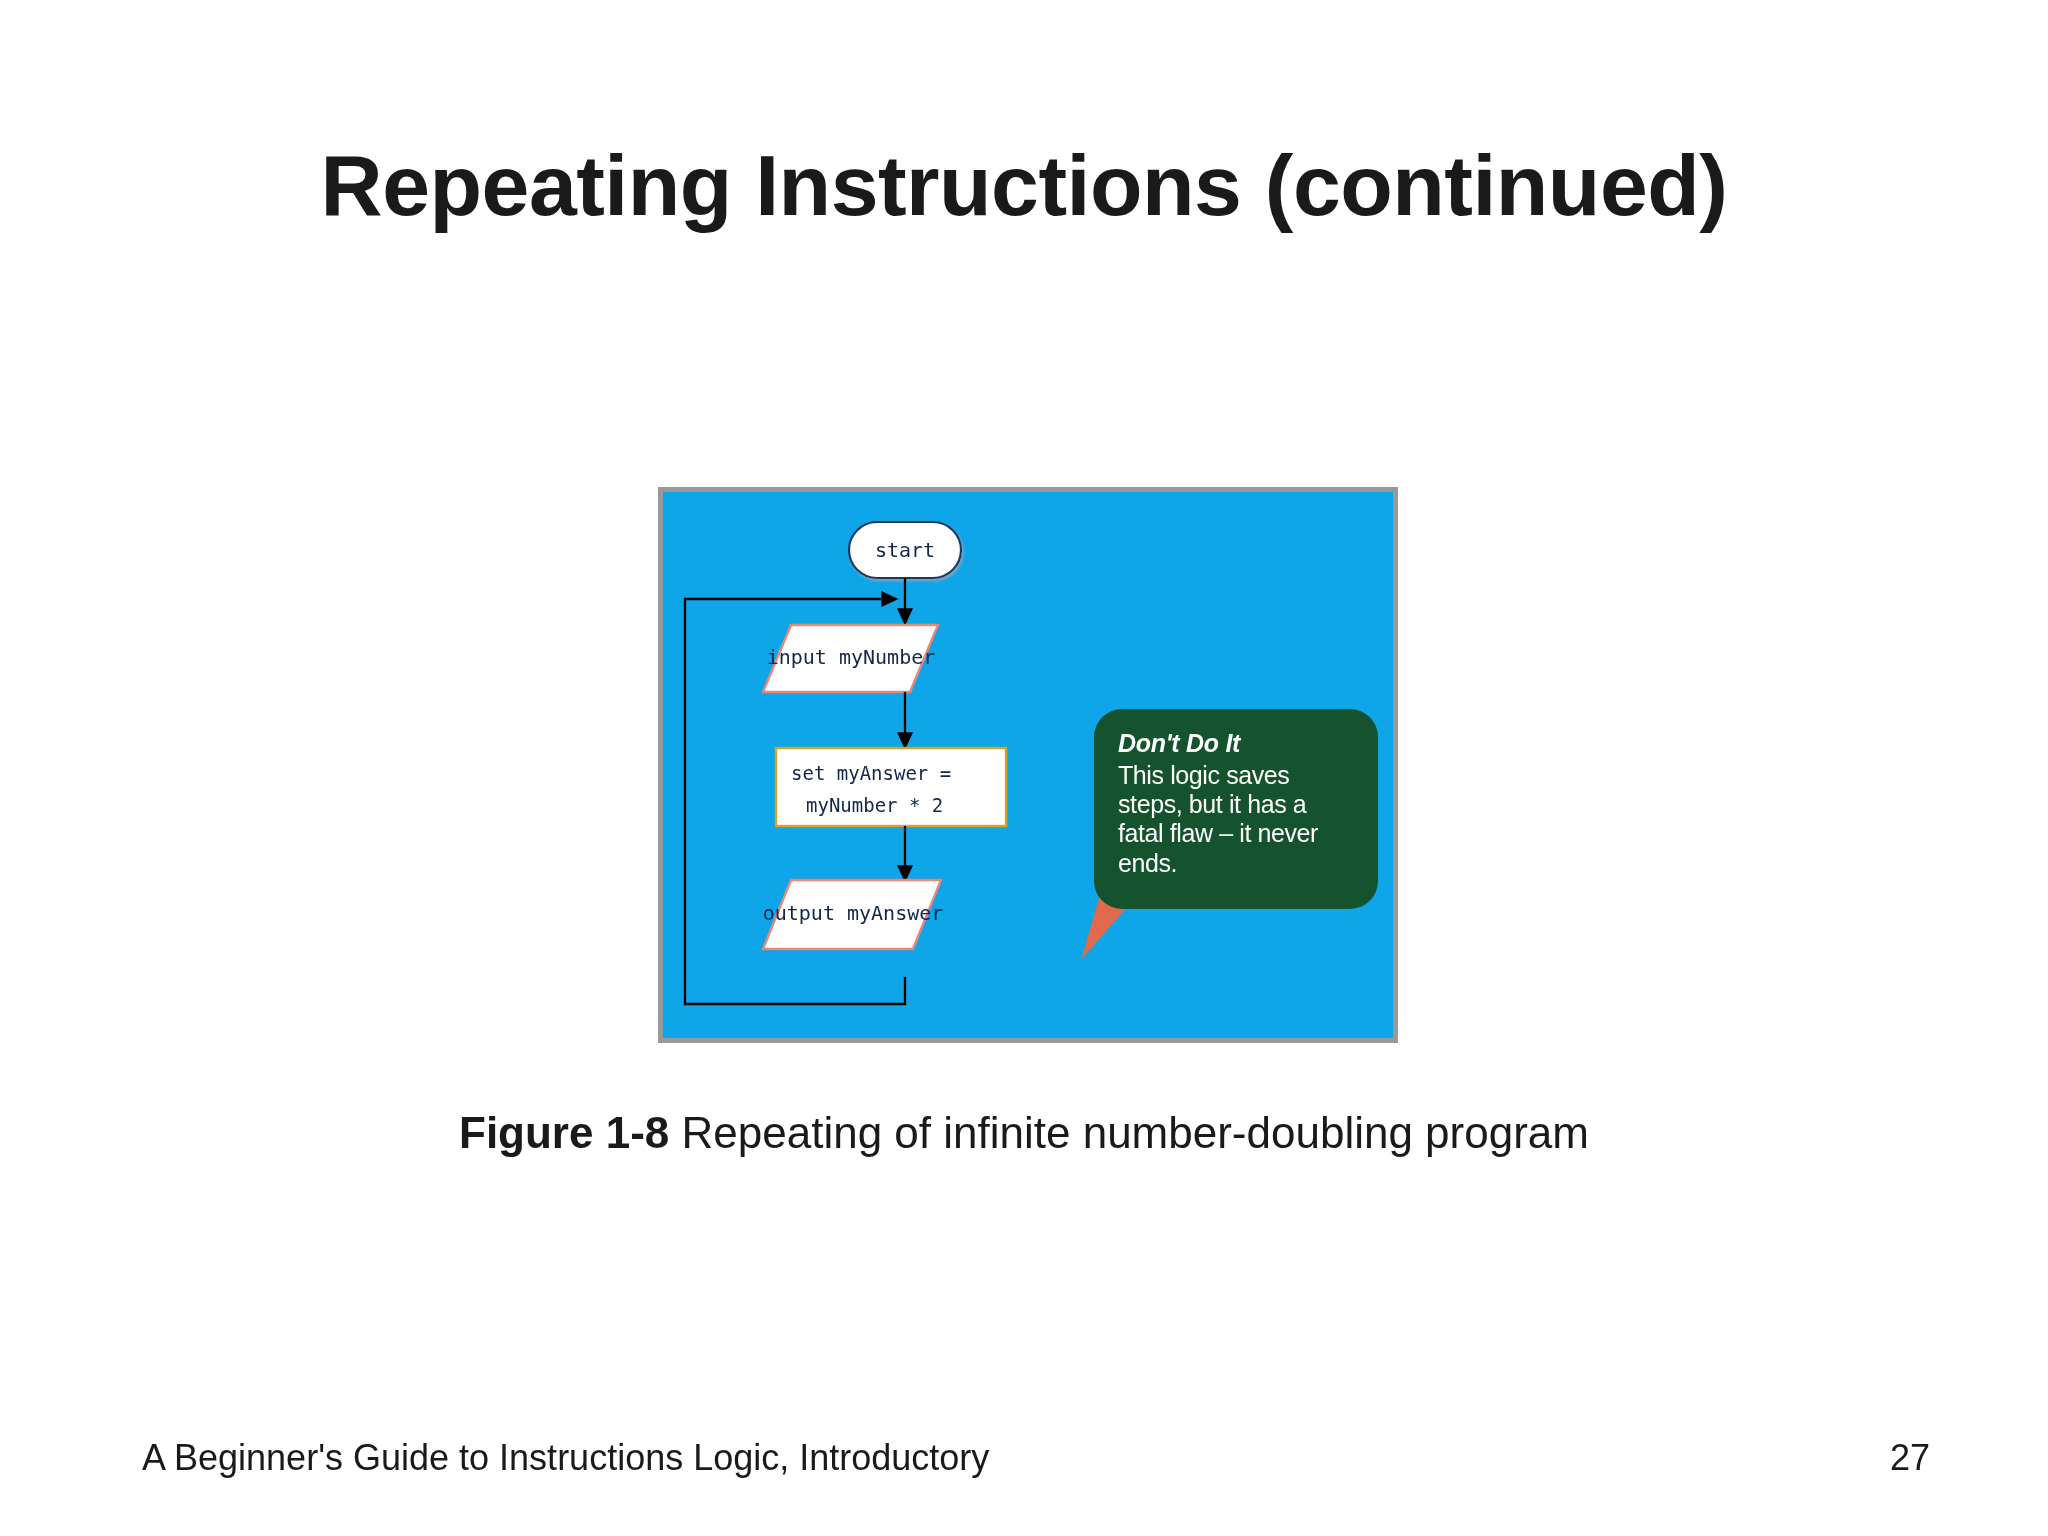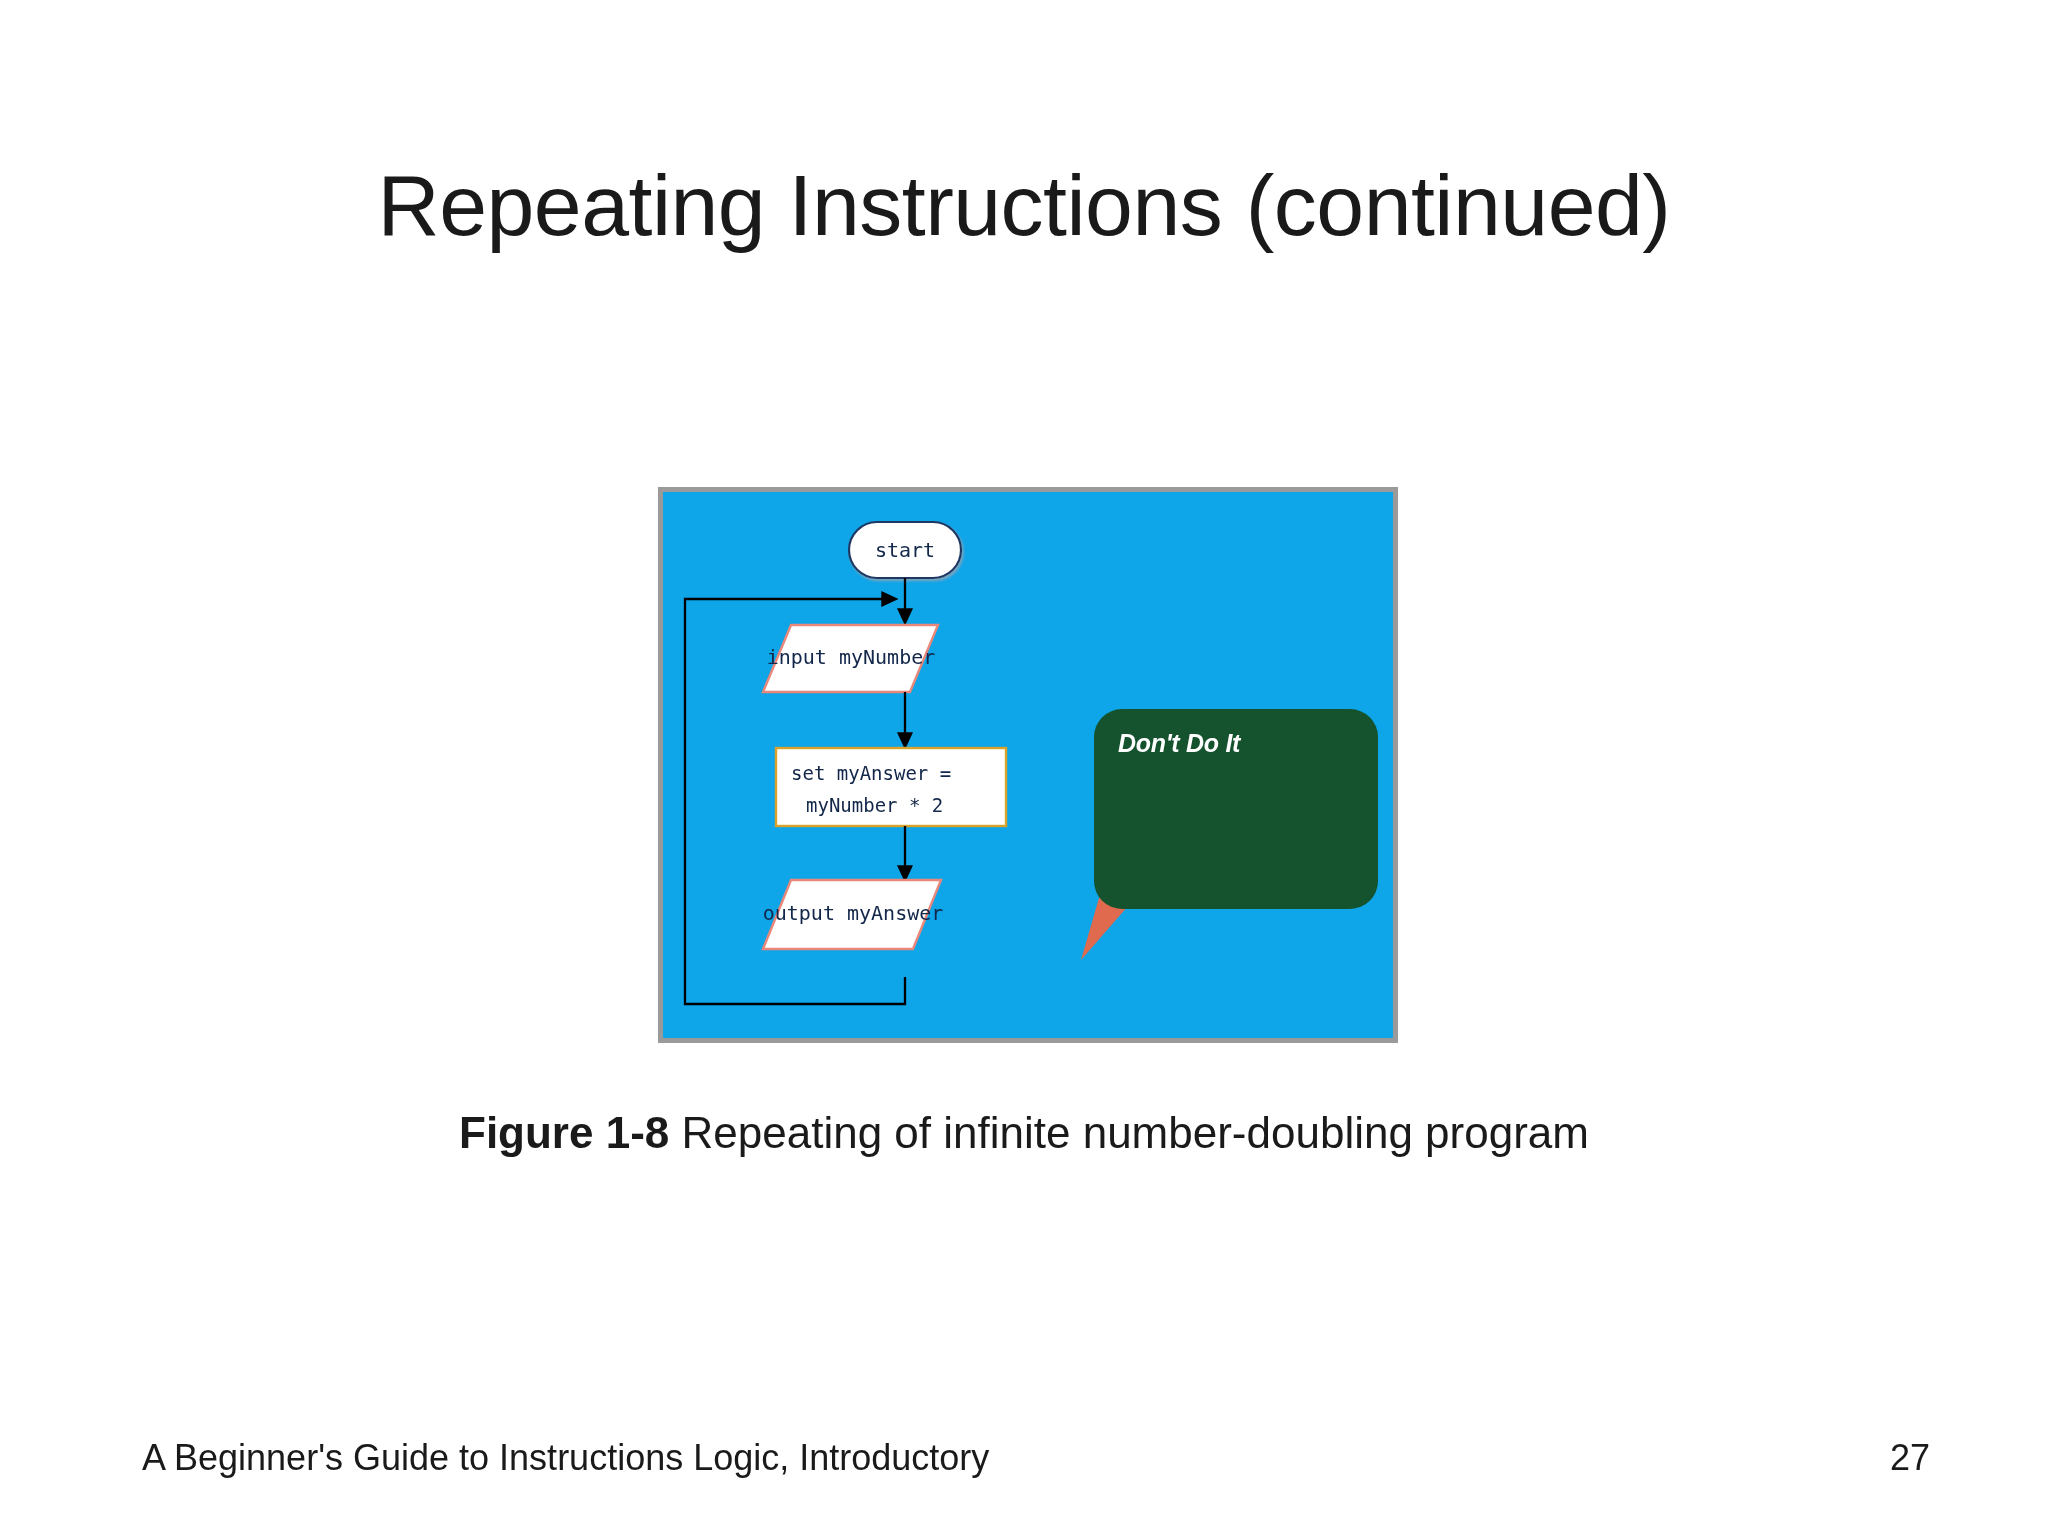--- a/index.html
+++ b/index.html
@@ -13,26 +13,26 @@
 
   body {
     font-family: "Liberation Sans", sans-serif;
     position: relative;
   }
 
   
   #slide-title {
     position: absolute;
     left: 0;
-    top: 160px;
+    top: 140px;
     width: 2048px;
     text-align: center;
     font-size: 86px;
     line-height: 1.05;
-    font-weight: 400;
+    font-weight: 700;
     color: #1a1a1a;
     letter-spacing: -0.5px;
     white-space: nowrap;
   }
 
   
   #figure-frame {
     position: absolute;
     left: 658px;
     top: 487px;
@@ -173,20 +173,21 @@
     </g>
   </svg>
 
   <svg style="position:absolute; left:414px; top:406px; width:90px; height:80px; overflow:visible;" viewBox="0 0 90 80">
     <polygon points="22,0 58,0 4,62" fill="#DF6A4E"></polygon>
   </svg>
 </div>
 
 <div id="callout-box">
   <div class="callout-title">Don't Do It</div>
+  <div class="callout-body">This logic saves steps, but it has a fatal flaw – it never ends.</div>
 </div>
 
 <div id="figure-caption">
   <span class="cap-strong">Figure 1-8</span><span> Repeating of infinite number-doubling program</span>
 </div>
 
 <div id="footer-text">A Beginner's Guide to Instructions Logic, Introductory</div>
 
 <div id="page-number">27</div>
 

